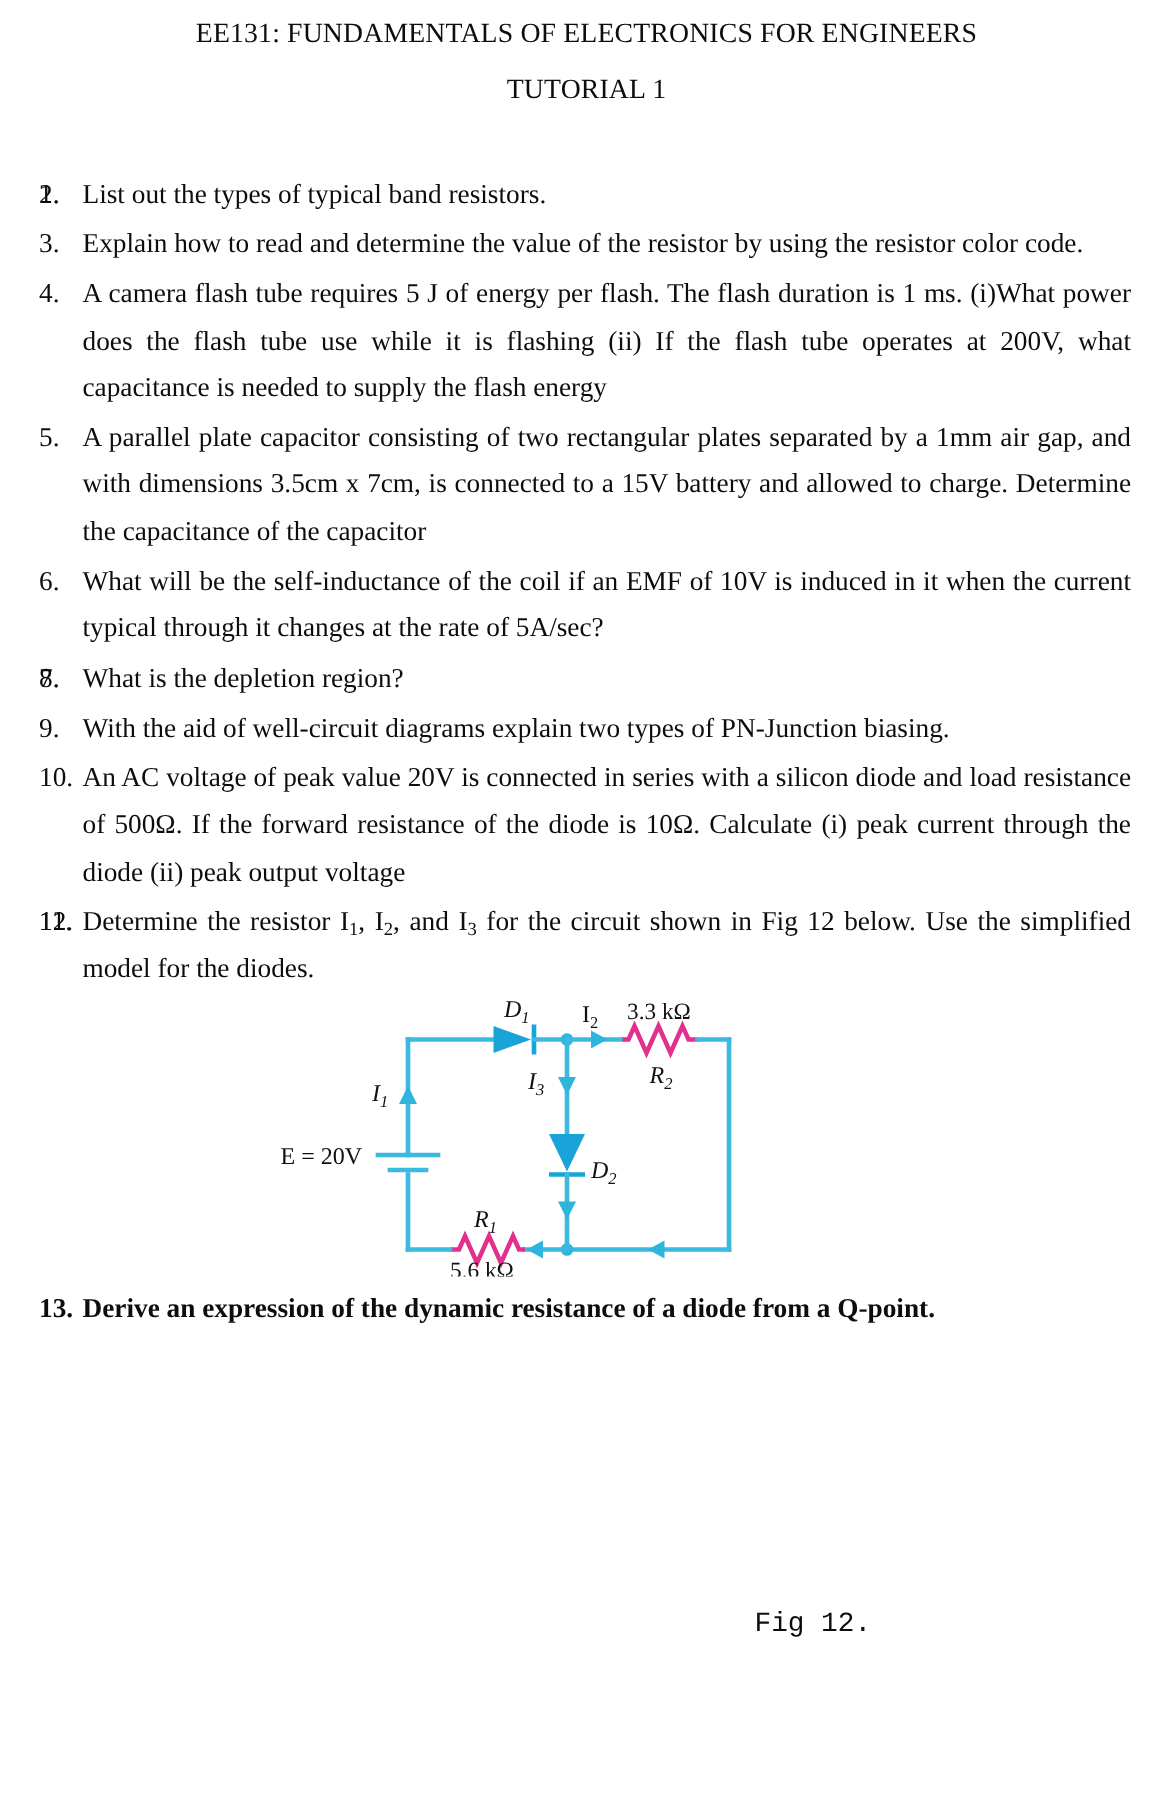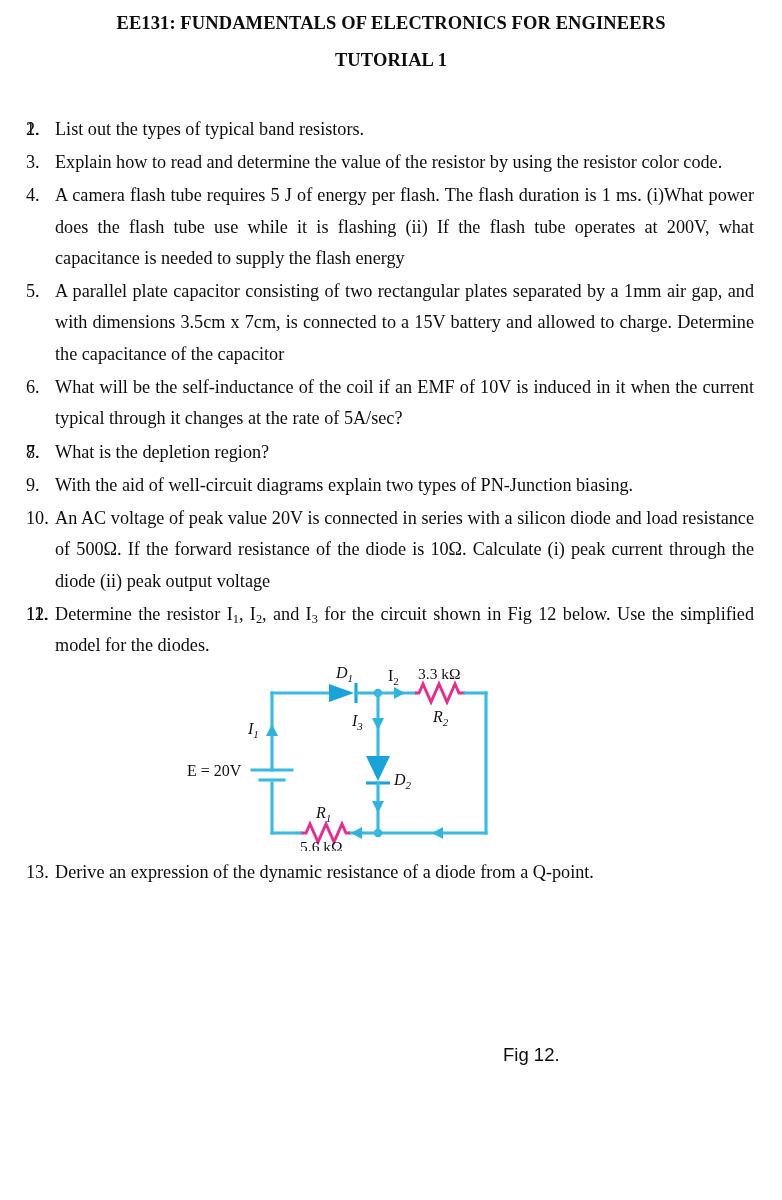--- a/index.html
+++ b/index.html
@@ -20,21 +20,21 @@
     width: 782px;
     height: 1200px;
     box-sizing: border-box;
   }
   
   .title-block {
     padding-top: 10px;
     text-align: center;
   }
   .title-line {
-    font-weight: bold;
+    font-weight: normal;
     font-size: 18.5px;
     letter-spacing: 0.1px;
     line-height: 1.45;
   }
   .title-line.second {
     margin-top: 10px;
   }
   
   .qlist {
     margin: 0;
@@ -77,26 +77,27 @@
     margin-top: 4px;
   }
   .circuit-svg {
     position: absolute;
     left: 0;
     top: 0;
   }
   .fig-caption {
     position: absolute;
     left: 503px;
-    top: 1044px;
+    top: 1072px;
     font-size: 18.5px;
-    font-family: Liberation Sans, sans-serif;
+    font-family: Liberation Mono, monospace;
   }
   .q13 {
     margin-top: 6px;
+    font-weight: bold;
   }
   text.lbl {
     font-family: "Liberation Serif", "DejaVu Serif", serif;
     fill: #111111;
   }
 </style>
 </head>
 <body>
 
 <div class="page">

